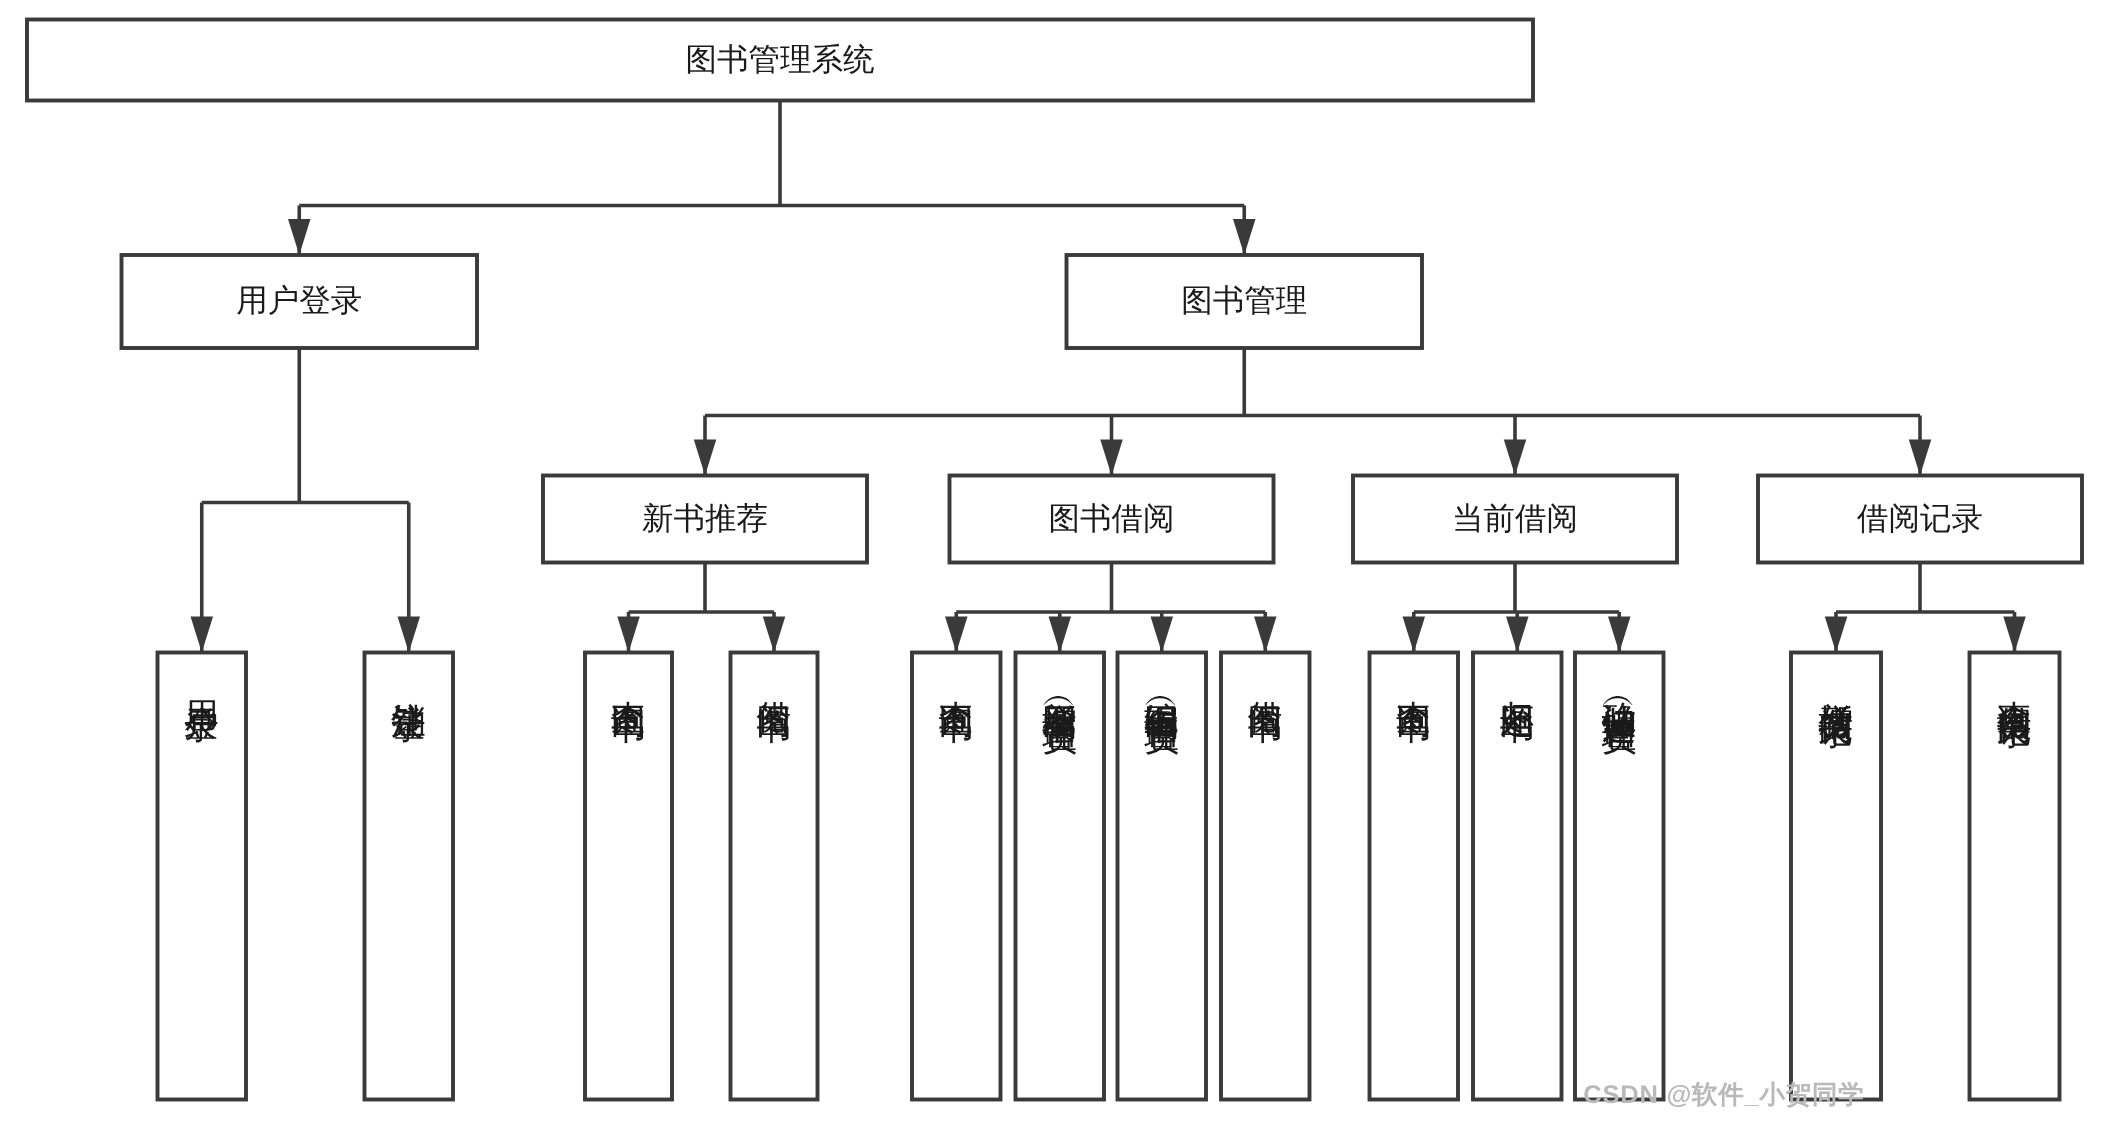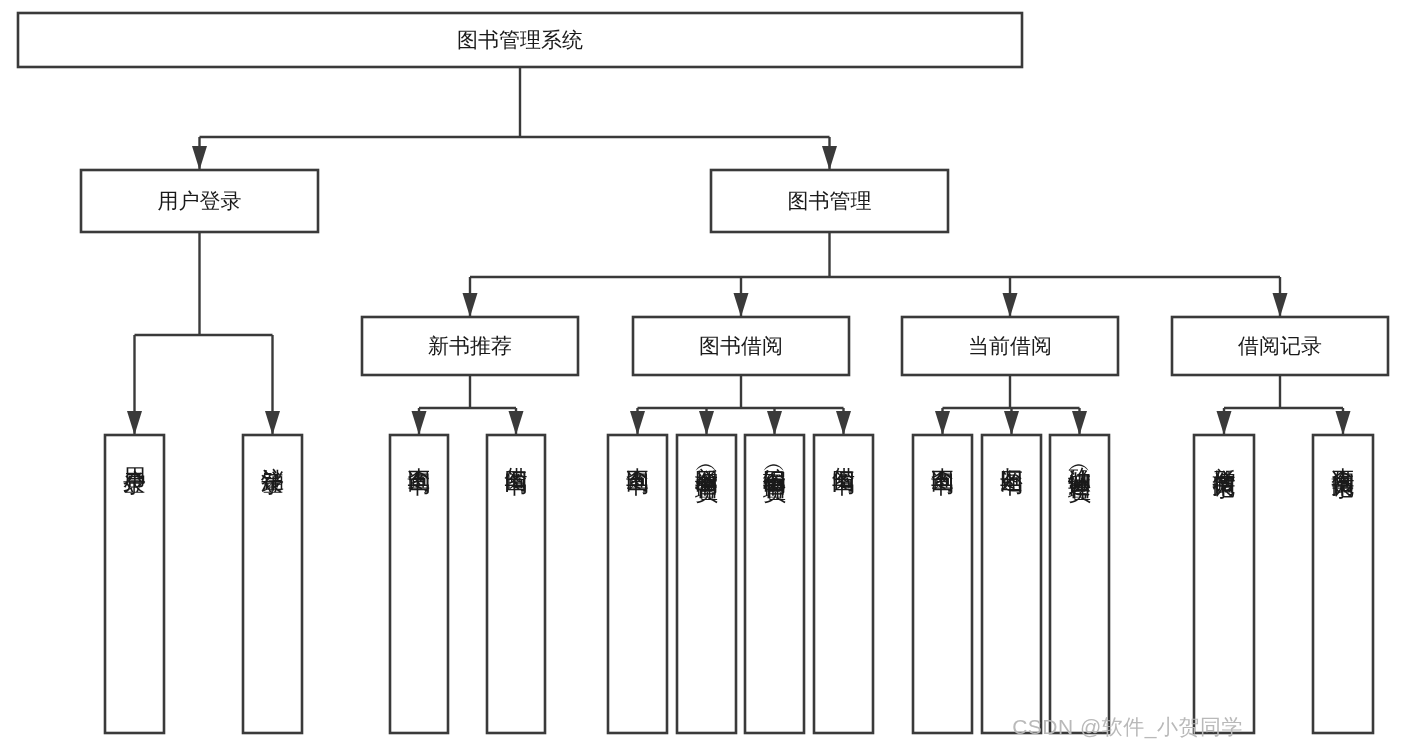--- a/index.html
+++ b/index.html
@@ -71,24 +71,25 @@
     line-height: 1.08;
     letter-spacing: 2px;
     color: #1a1a1a;
     white-space: nowrap;
   }
   .watermark {
     position: absolute;
     right: 8px;
     bottom: 6px;
     font-family: "Liberation Sans", "DejaVu Sans", sans-serif;
-    font-size: 21px;
+    font-size: 17px;
     color: #b9b9b9;
     letter-spacing: 0.5px;
     white-space: nowrap;
+    font-weight: bold;
   }
 </style>
 </head>
 <body>
 
 <div id="diagram-root">
 
   <svg class="diagram-canvas" viewBox="0 0 1405 747">
     <defs></defs>
     <g id="connectors-layer">

